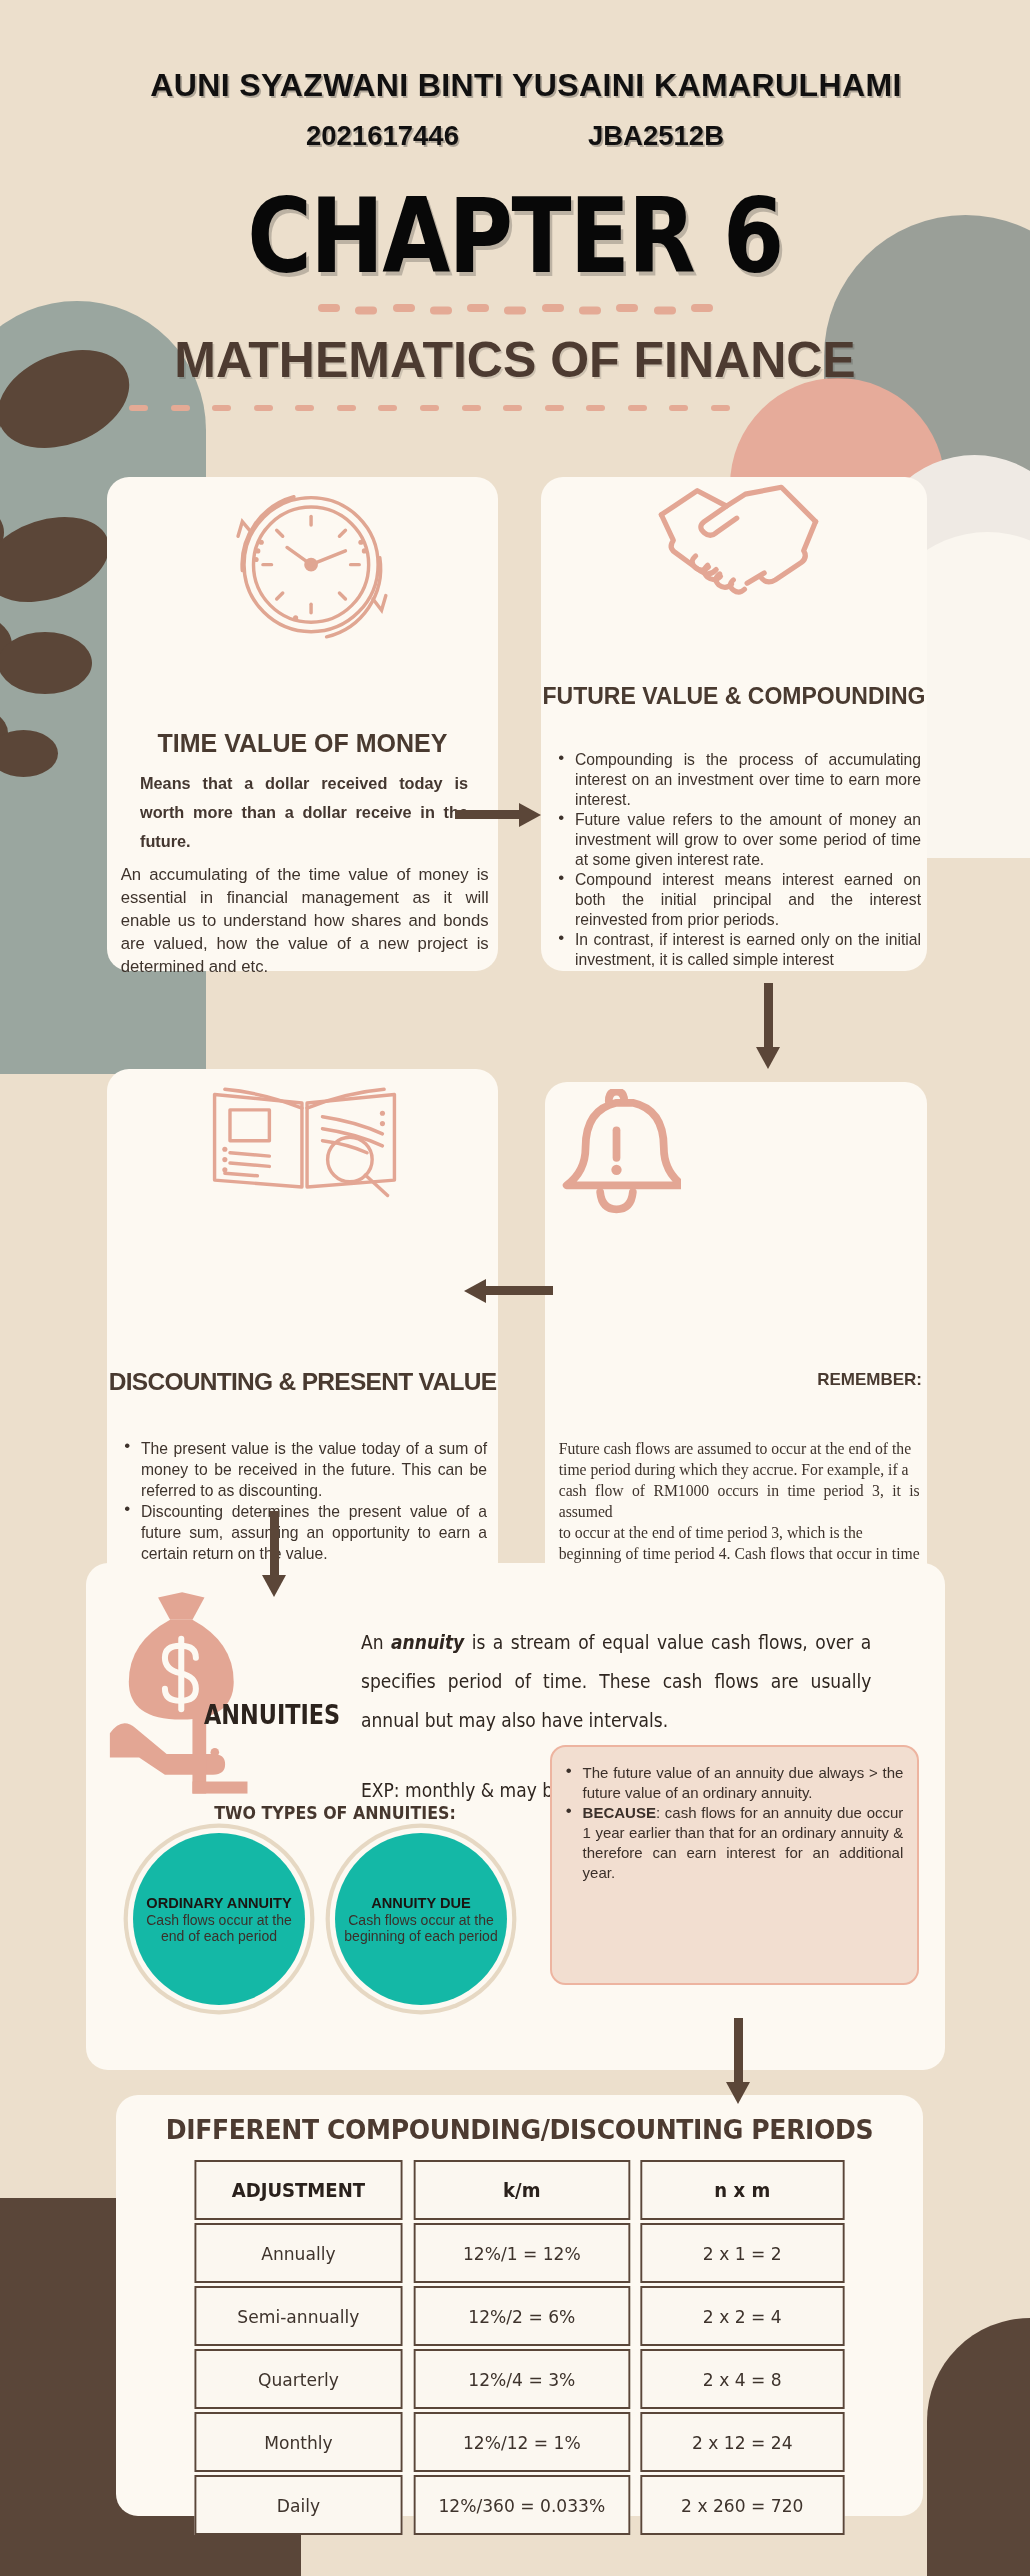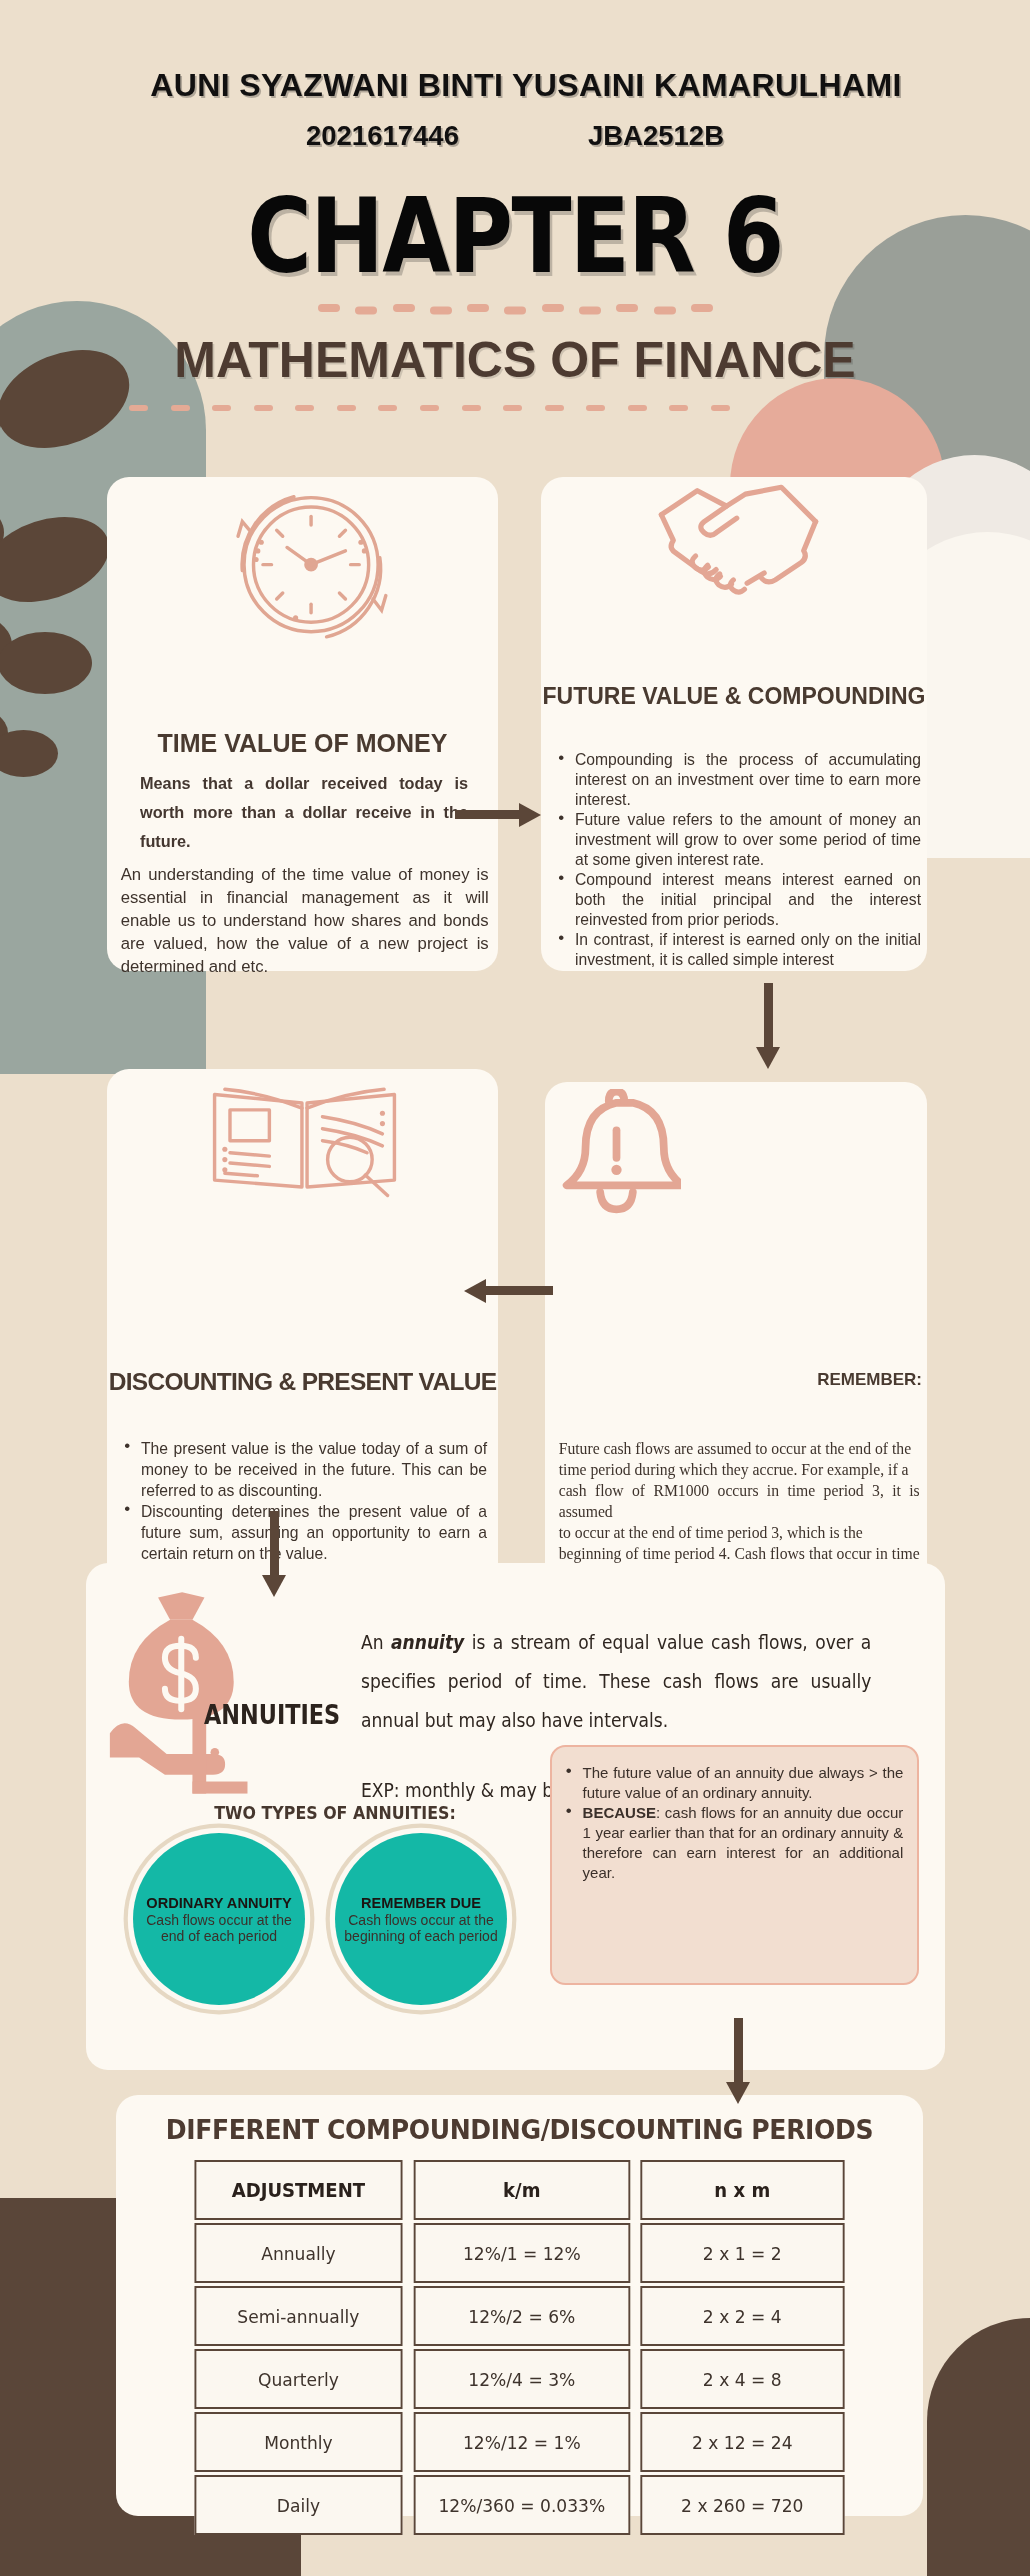--- a/index.html
+++ b/index.html
@@ -436,21 +436,21 @@
             <circle cx="66" cy="72" r="3"></circle>
             <circle cx="64" cy="82" r="3"></circle>
           <circle cx="186" cy="62" r="3"></circle>
             <circle cx="190" cy="72" r="3"></circle>
           <circle cx="110" cy="150" r="3"></circle>
         </g>
       </svg>
     </div>
     <div class="card-title">TIME VALUE OF MONEY</div>
     <div class="bold-lines">Means that a dollar received today is worth more than a dollar receive in the future.</div>
-    <div class="body-text para">An understanding of the time value of money is essential in financial management as it will enable us to understand how shares and bonds are valued, how the value of a new project is determined and etc.</div>
+    <div class="body-text para">An accumulating of the time value of money is essential in financial management as it will enable us to understand how shares and bonds are valued, how the value of a new project is determined and etc.</div>
   </div>
 
   <div class="card" id="card-fvc">
     <div class="card-icon" style="left:103px; top:0px;">
       <svg width="189" height="120" viewBox="0 0 220 140">
         <g fill="none" stroke="#e3a694" stroke-width="6" stroke-linecap="round" stroke-linejoin="round">
           <path d="M20 44 L62 16 L96 34 L118 20 L160 12 L200 52"></path>
           <path d="M96 34 L70 52 q-8 6 0 13 q7 6 14 0 L108 48"></path>
           <path d="M20 44 L34 74 q-6 8 2 14 l30 22 q10 7 18 -2"></path>
           <path d="M200 52 L186 86 q5 8 -3 14 l-30 20 q-10 6 -17 -3"></path>
@@ -552,21 +552,21 @@
     </div>
     <div class="ann-exp">EXP: monthly &amp; may be inflows or outflows</div>
 
     <div class="two-types">TWO TYPES OF ANNUITIES:</div>
 
     <div class="circle" id="circle-ord">
       <div class="c-title">ORDINARY ANNUITY</div>
       <div class="c-body">Cash flows occur at the end of each period</div>
     </div>
     <div class="circle" id="circle-due">
-      <div class="c-title">REMEMBER DUE</div>
+      <div class="c-title">ANNUITY DUE</div>
       <div class="c-body">Cash flows occur at the beginning of each period</div>
     </div>
 
     <div class="pink-box">
       <ul class="bullets">
         <li>The future value of an annuity due always &gt; the future value of an ordinary annuity.</li>
         <li><b>BECAUSE</b><span>: cash flows for an annuity due occur 1 year earlier than that for an ordinary annuity &amp; therefore can earn interest for an additional year.</span></li>
       </ul>
     </div>
   </div>

